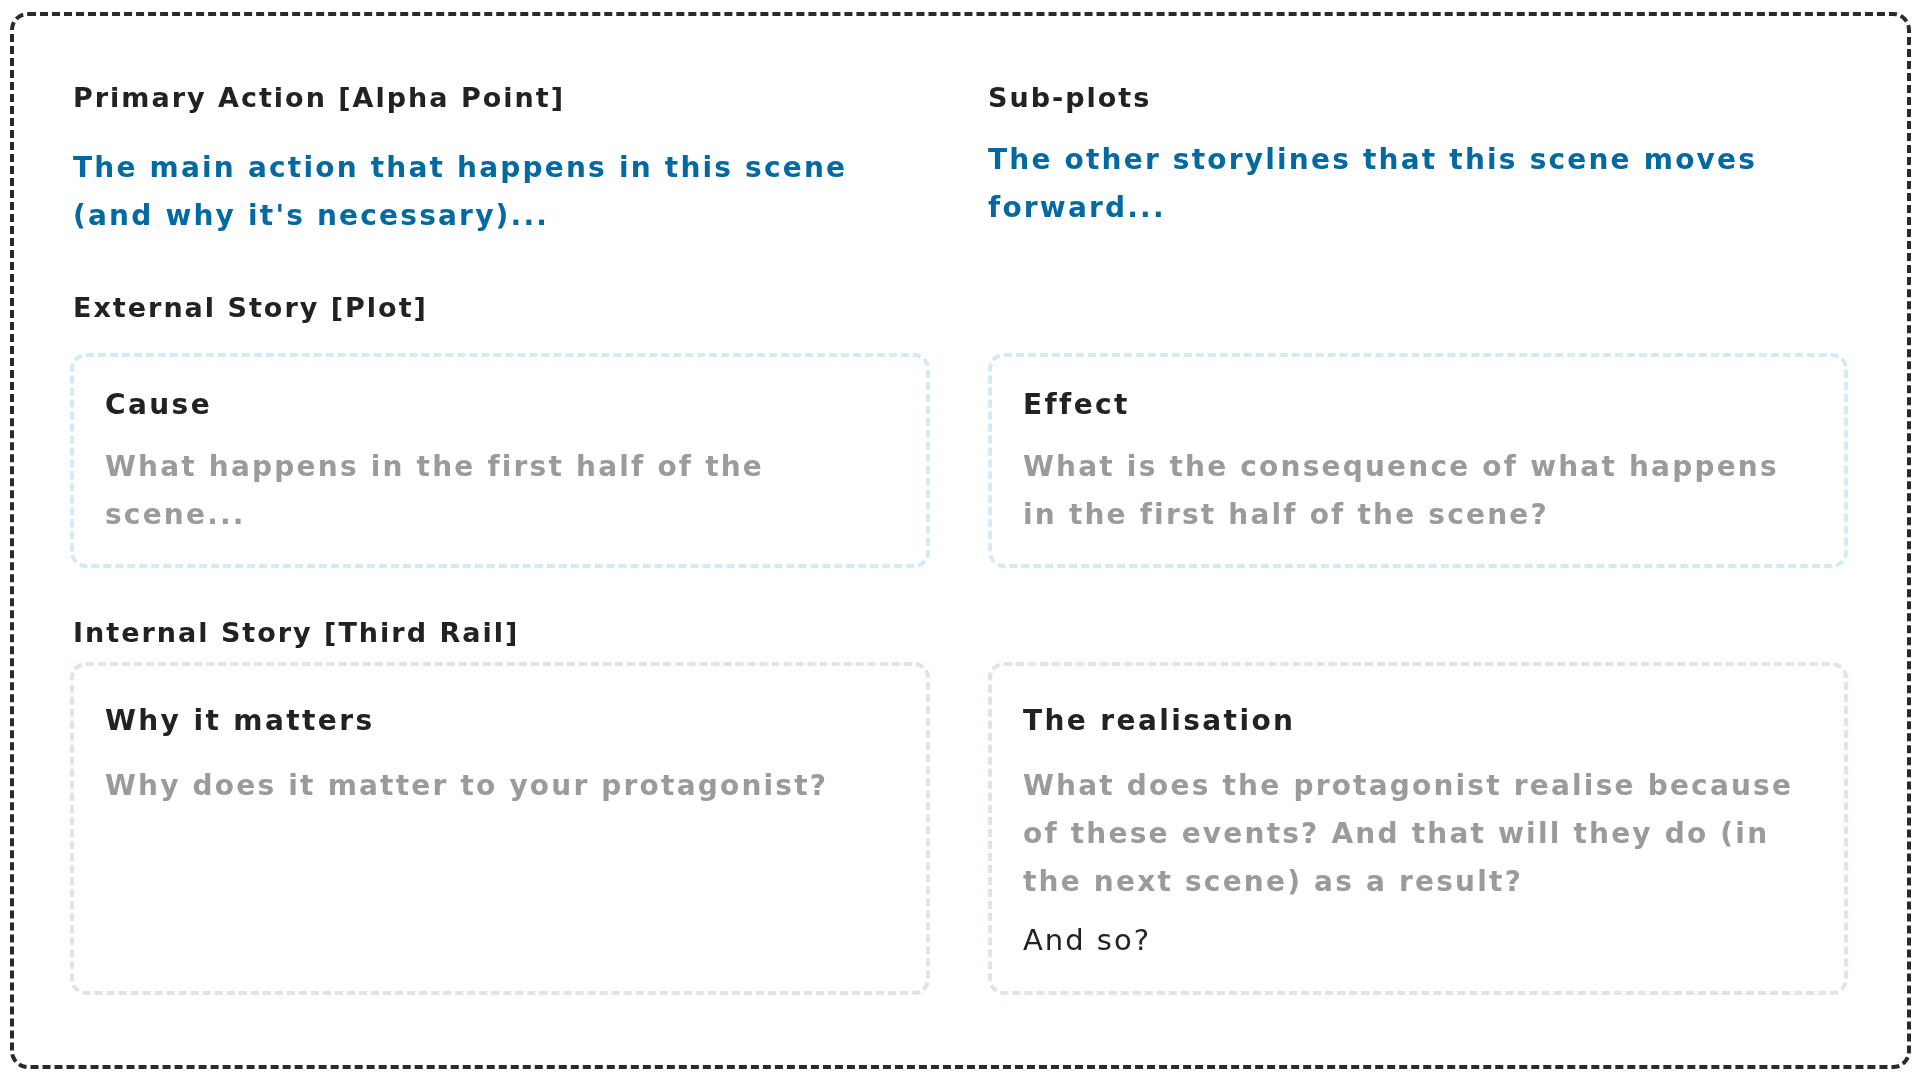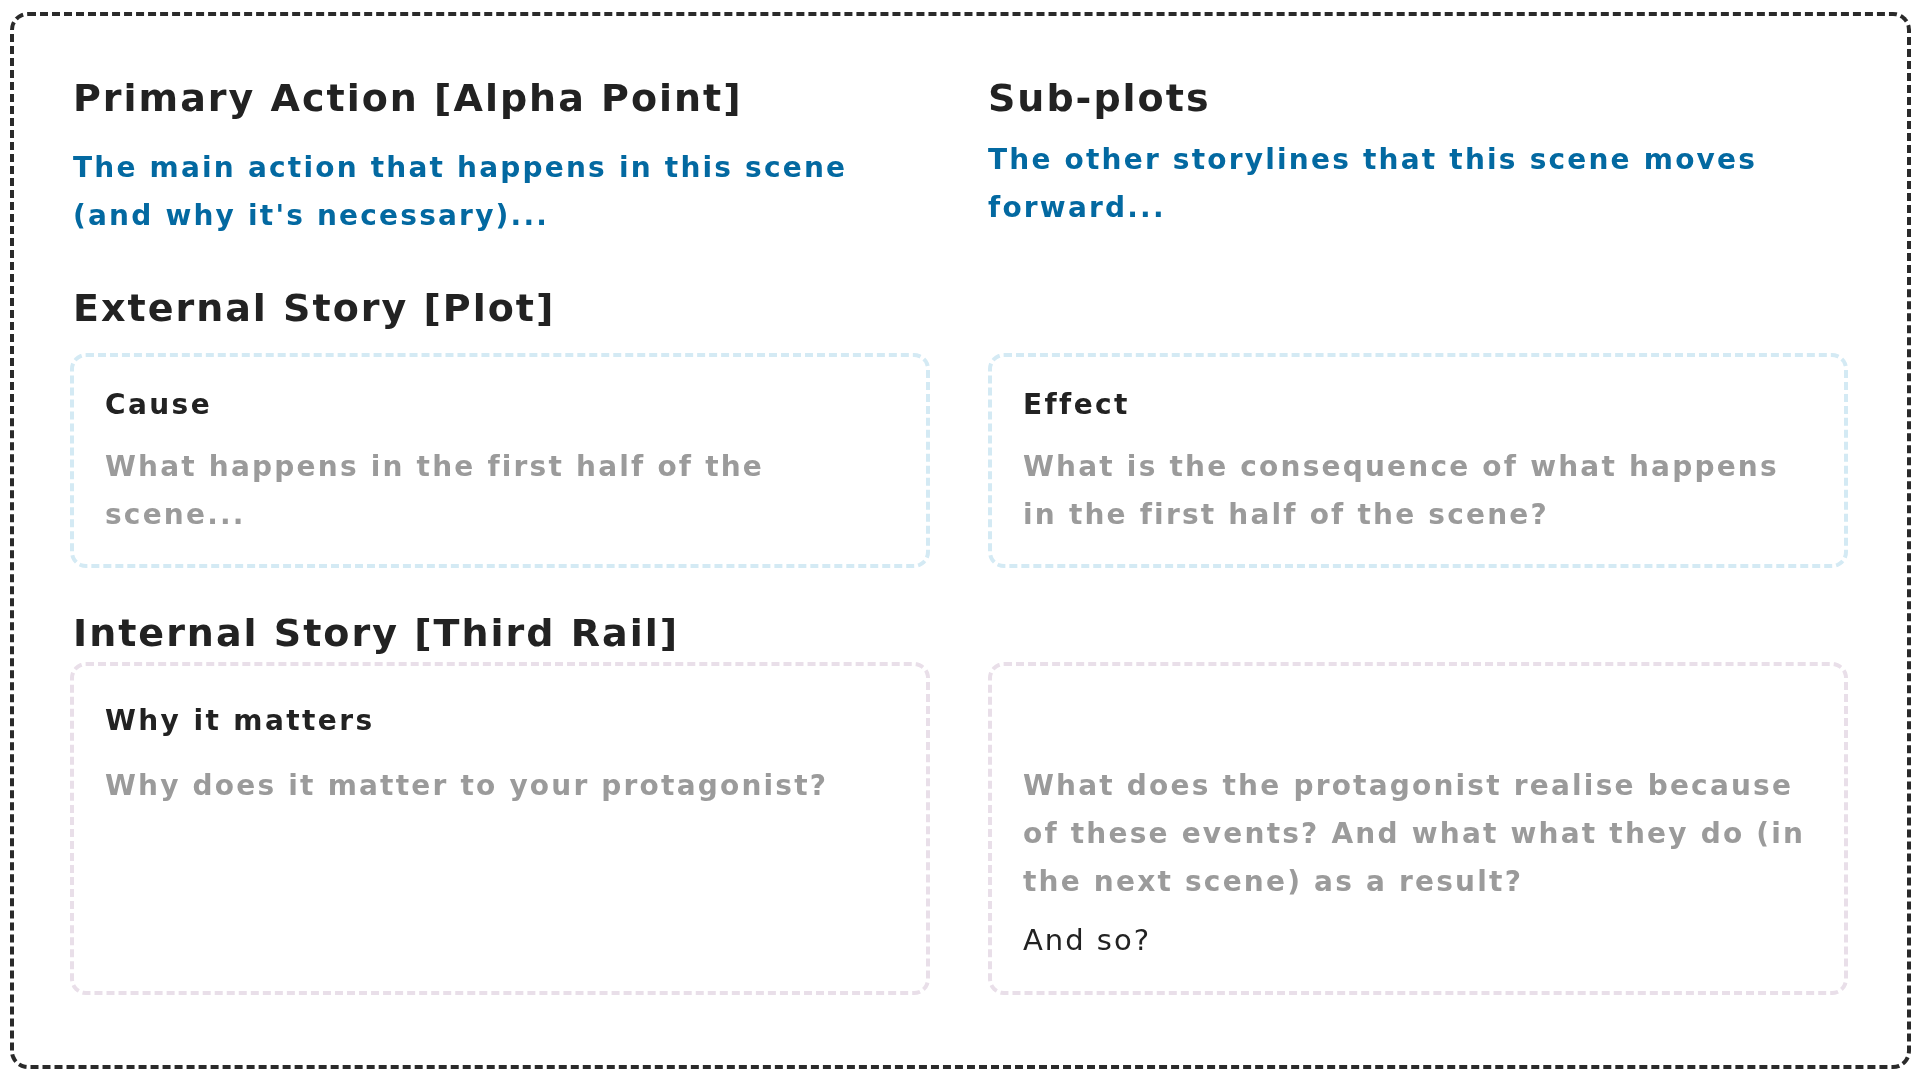--- a/index.html
+++ b/index.html
@@ -20,21 +20,21 @@
     top: 12px;
     width: 1893px;
     height: 1049px;
     border: 4px dashed #2a2a2a;
     border-radius: 18px;
     box-sizing: content-box;
   }
   .heading {
     position: absolute;
     color: #222222;
-    font-size: 38px;
+    font-size: 27px;
     font-weight: bold;
     letter-spacing: 2px;
     line-height: 36px;
     white-space: nowrap;
   }
   .body-text {
     position: absolute;
     color: #0369a1;
     font-size: 28px;
     font-weight: bold;
@@ -105,15 +105,16 @@
 </div>
 
 <div class="heading" style="left:73px; top:615px;">Internal Story [Third Rail]</div>
 
 <div class="box pink" style="left:70px; top:662px; width:860px; height:333px;">
   <div class="box-title" style="top:37px;">Why it matters</div>
   <div class="box-body" style="top:96px;">Why does it matter to your protagonist?</div>
 </div>
 
 <div class="box pink" style="left:988px; top:662px; width:860px; height:333px;">
-  <div class="box-body" style="top:96px; right:30px;">What does the protagonist realise because of these events? And what what they do (in the next scene) as a result?</div>
+  <div class="box-title" style="top:37px;">The realisation</div>
+  <div class="box-body" style="top:96px; right:30px;">What does the protagonist realise because of these events? And that will they do (in the next scene) as a result?</div>
   <div class="box-footer" style="top:256px;">And so?</div>
 </div>
 
 </body></html>

